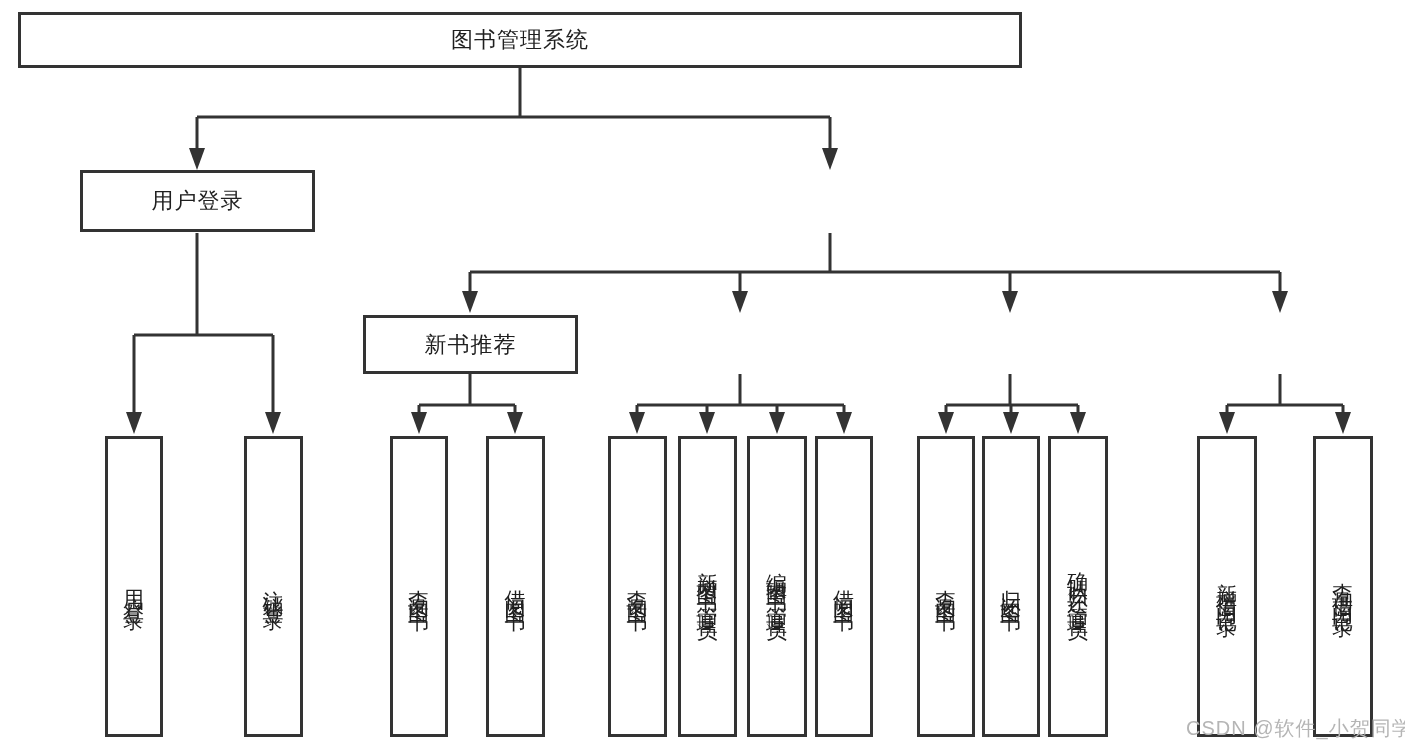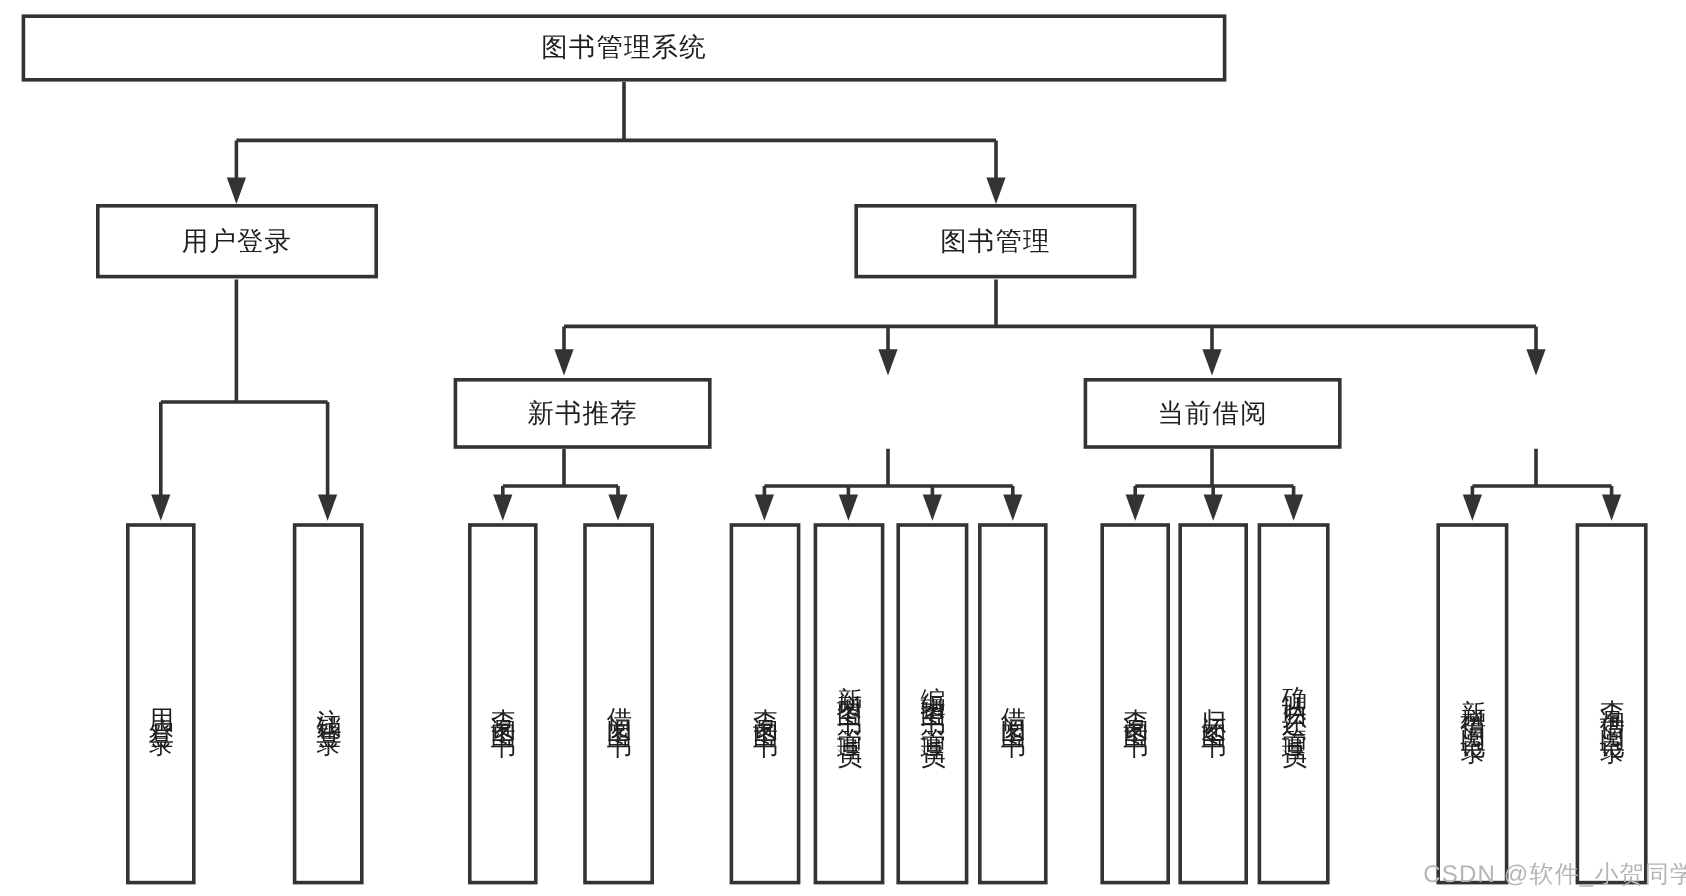--- a/index.html
+++ b/index.html
@@ -102,29 +102,23 @@
     </g>
   </svg>
 
   <div class="node h root-box">
     <span>图书管理系统</span>
   </div>
 
   <div class="node h lvl2" style="left:80px">
     <span>用户登录</span>
   </div>
-  <div class="node h lvl2" style="left:712px">
-    <span>图书管理</span>
-  </div>
 
-  <div class="node h lvl3" style="left:378px">
+  <div class="node h lvl3" style="left:363px">
     <span>新书推荐</span>
-  </div>
-  <div class="node h lvl3" style="left:903px">
-    <span>当前借阅</span>
   </div>
 
   <div class="node leaf" style="left:105px;width:58px">
     <span>用户登录</span>
   </div>
   <div class="node leaf" style="left:244px;width:59px">
     <span>注销登录</span>
   </div>
 
   <div class="node leaf" style="left:390px;width:58px">

